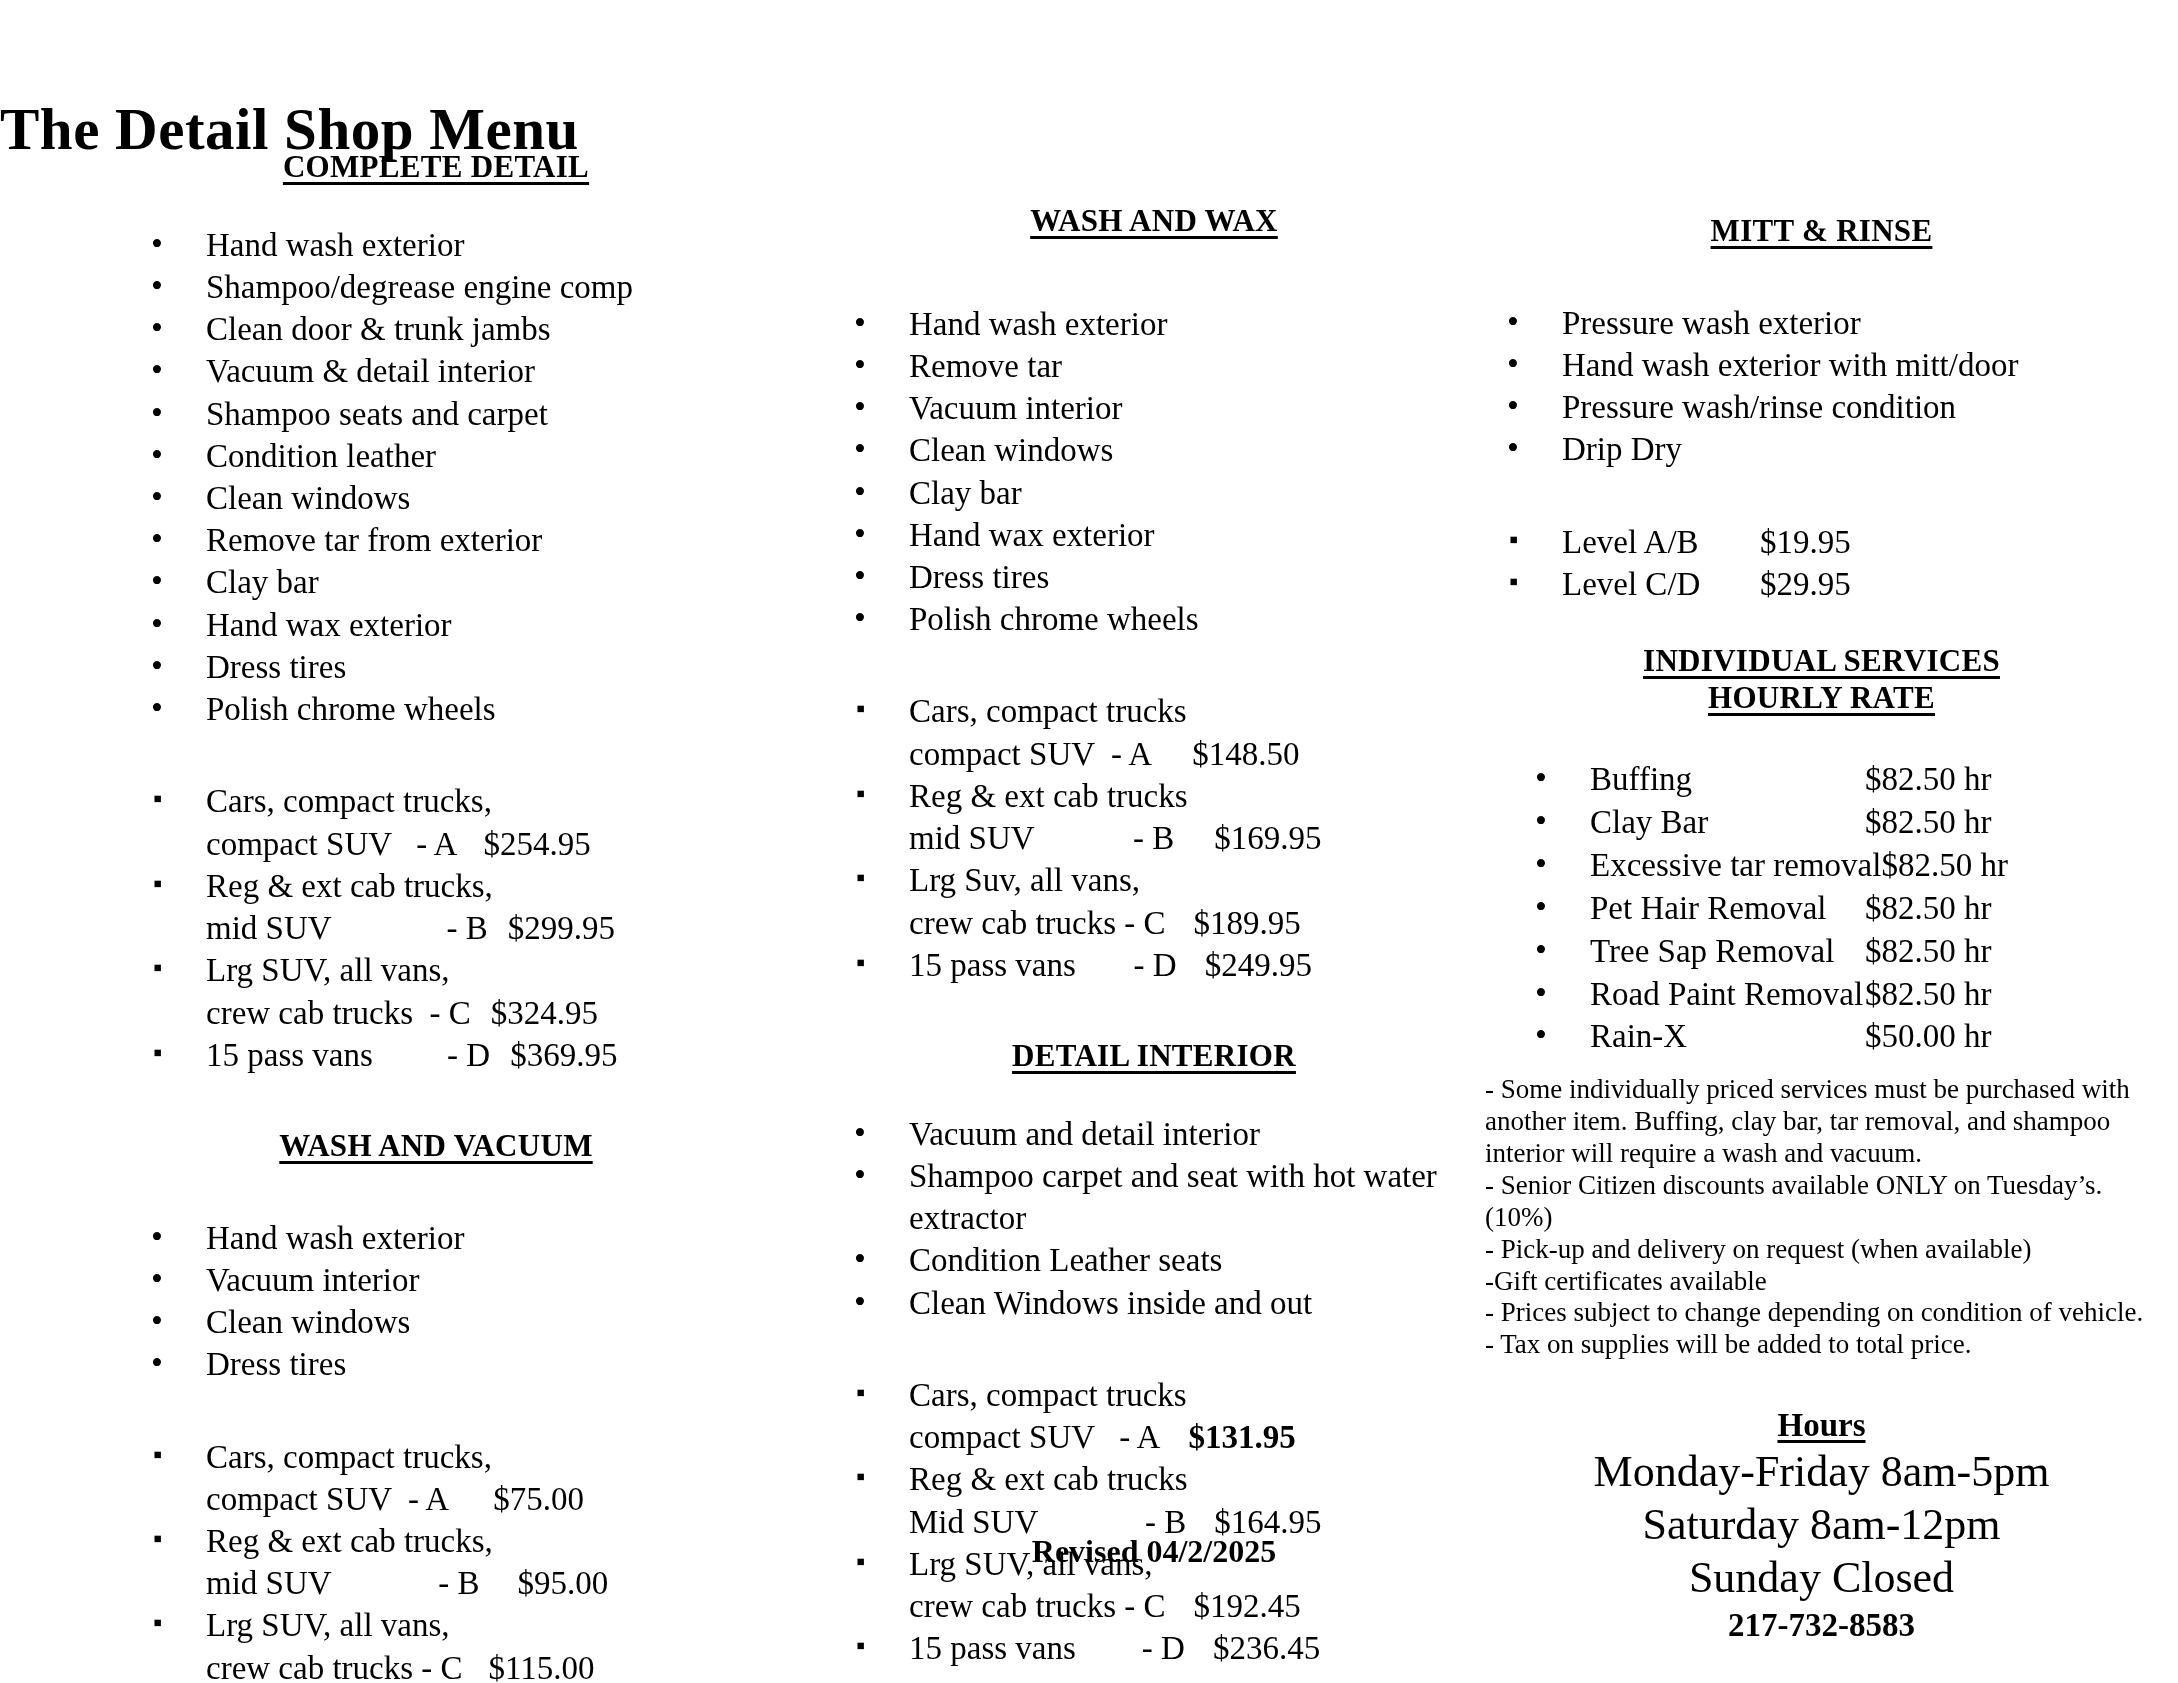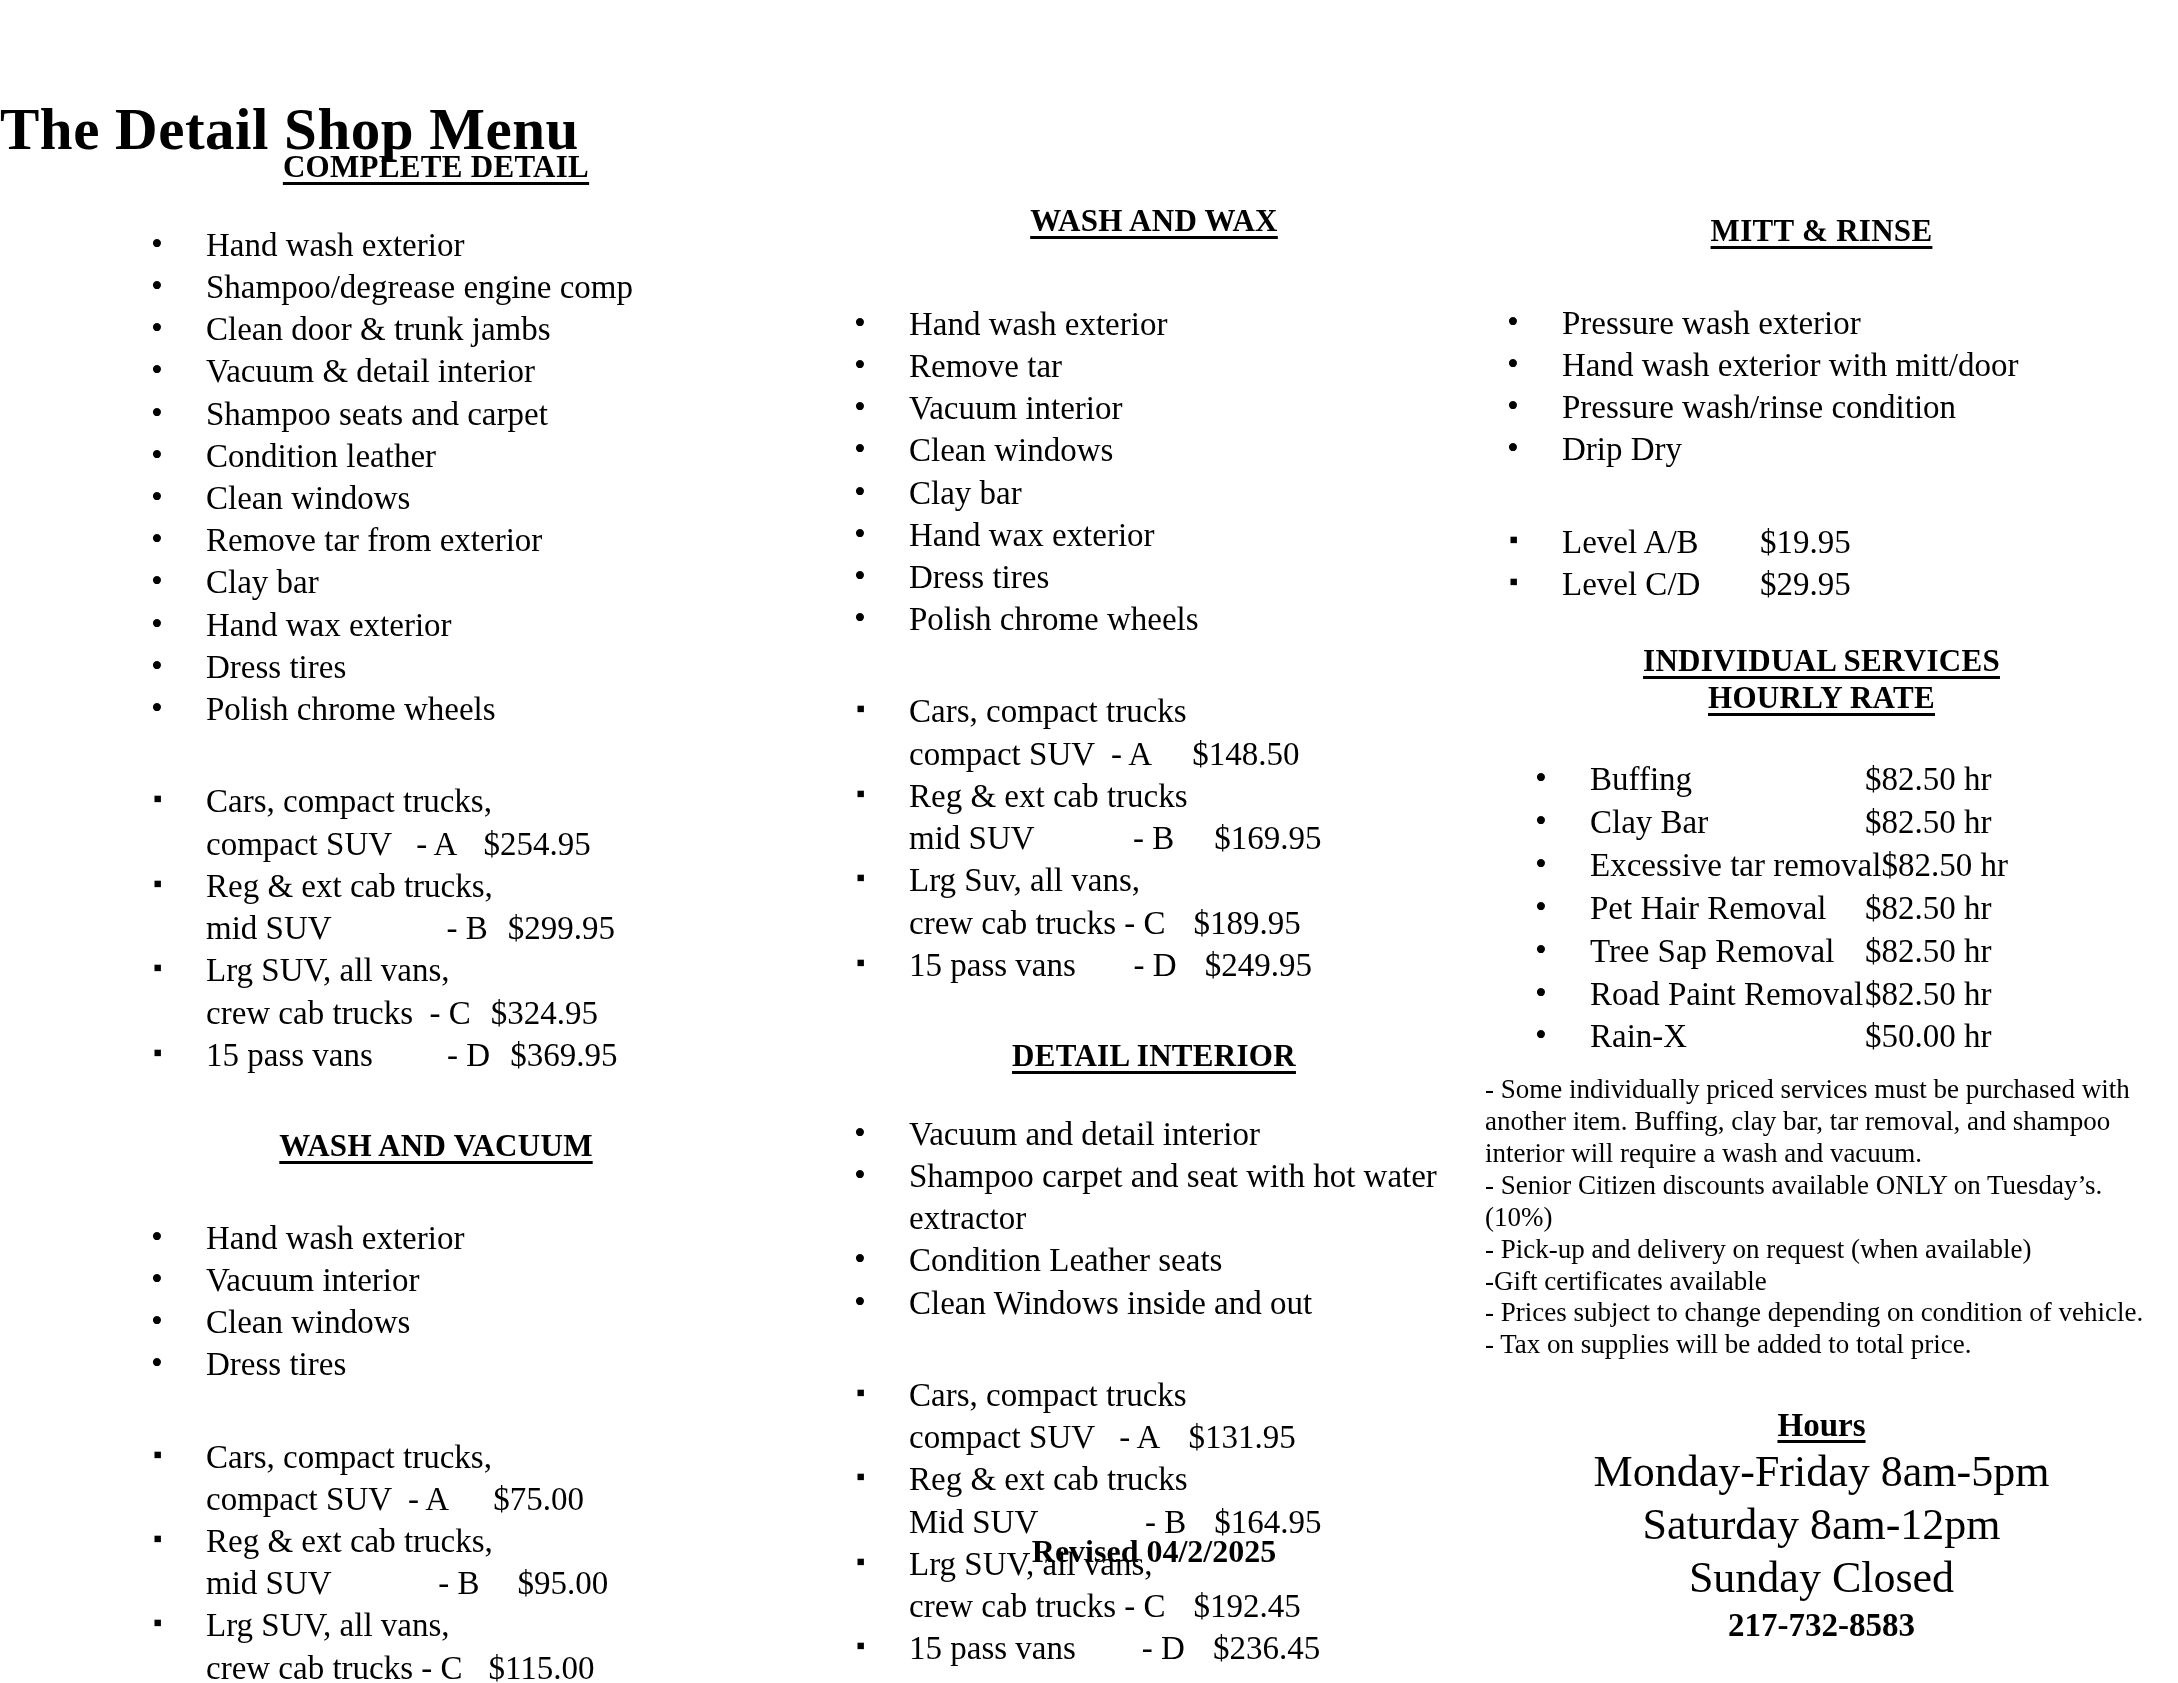--- a/index.html
+++ b/index.html
@@ -312,21 +312,21 @@
         <li>Shampoo carpet and seat with hot water extractor</li>
         <li>Condition Leather seats</li>
         <li>Clean Windows inside and out</li>
       </ul>
       <div class="spacer-md"></div>
       <ul class="squares">
         <li>
           <span class="priceline">Cars, compact trucks</span>
           <span class="prow">
               <span class="lbl">compact SUV   - A</span>
-              <span class="amt" style="margin-left:28px;">$131.95</span>
+              <span class="amt" style="margin-left:28px;font-weight:bold;">$131.95</span>
             </span>
         </li>
         <li>
           <span class="priceline">Reg &amp; ext cab trucks</span>
           <span class="prow">
               <span class="lbl">Mid SUV             - B</span>
               <span class="amt" style="margin-left:28px;">$164.95</span>
             </span>
         </li>
         <li>

